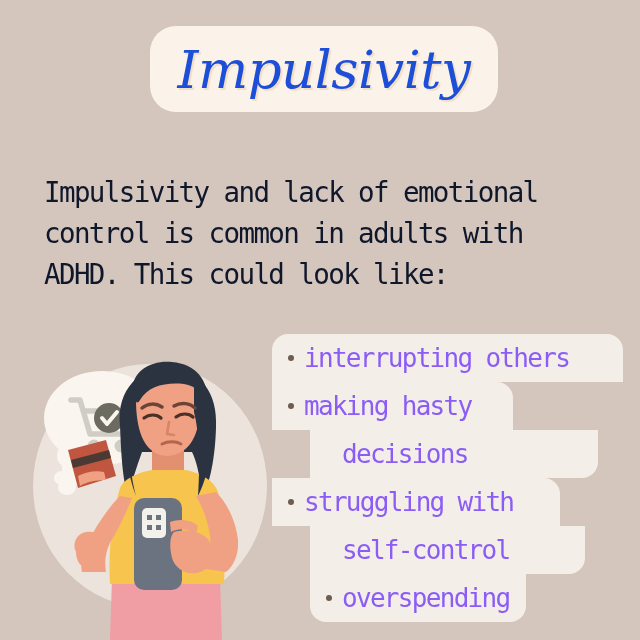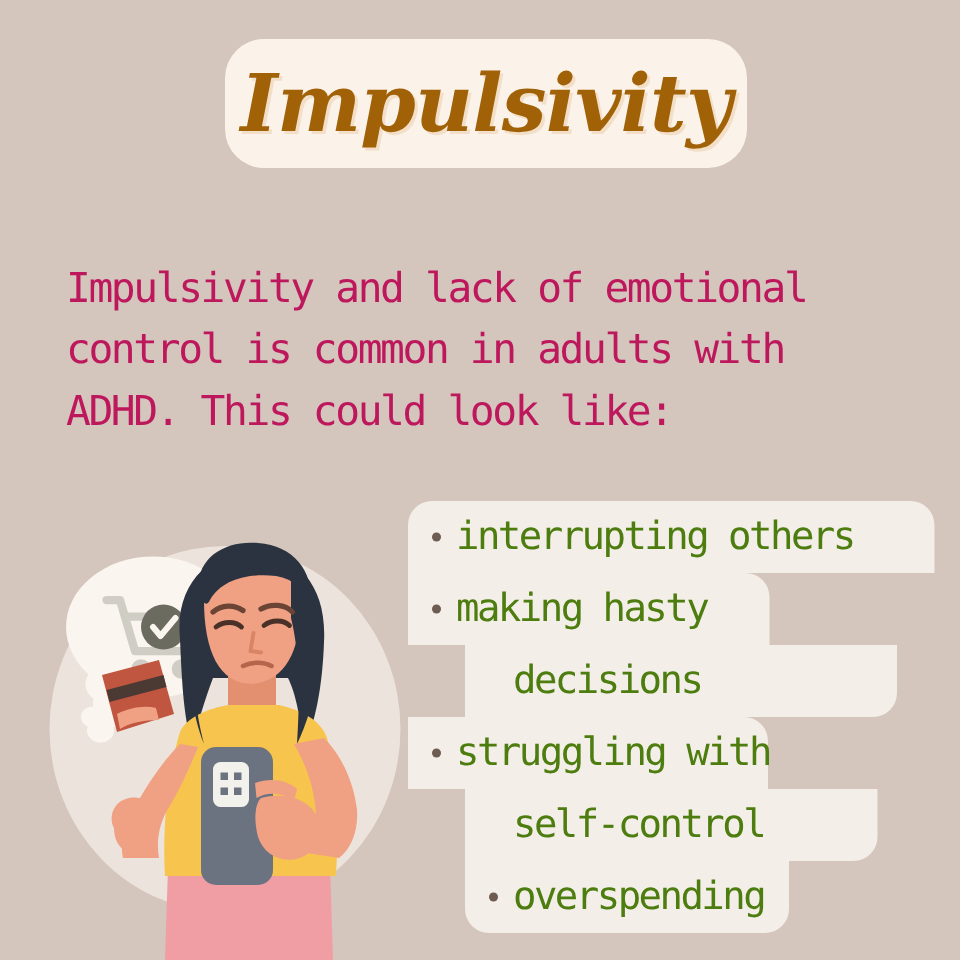--- a/index.html
+++ b/index.html
@@ -32,54 +32,54 @@
     height: 86px;
     background: #fbf3ea;
     border-radius: 26px;
     display: flex;
     align-items: center;
     justify-content: center;
   }
   .title-text {
     font-family: "DejaVu Serif", serif;
     font-style: italic;
-    font-weight: bold;
+    font-weight: normal;
     font-size: 53px;
     letter-spacing: -0.5px;
-    color: #a16207;
+    color: #1d4ed8;
     text-shadow: 2px 2px 0 #f3dfc8;
     white-space: nowrap;
   }
 
   
   .body-copy {
     position: absolute;
     left: 44px;
     top: 172px;
     width: 570px;
     font-family: "DejaVu Sans Mono", monospace;
     font-size: 27.5px;
     line-height: 41px;
-    color: #be185d;
+    color: #0f172a;
     letter-spacing: -1.6px;
     white-space: pre-line;
   }
 
   
   .bullet-list {
     position: absolute;
     left: 272px;
     top: 334px;
     display: flex;
     flex-direction: column;
     align-items: flex-start;
   }
   .bullet-line {
     background: #f3eee7;
-    color: #4d7c0f;
+    color: #8b5cf6;
     font-family: "DejaVu Sans Mono", monospace;
     font-size: 26px;
     letter-spacing: -1.7px;
     line-height: 48px;
     height: 48px;
     padding: 0 14px 0 16px;
     box-sizing: border-box;
     display: flex;
     align-items: center;
     white-space: nowrap;
@@ -130,21 +130,21 @@
       <span>interrupting others</span>
     </div>
     <div class="bullet-line r-tr" style="width:241px">
       <span class="dot"></span>
       <span>making hasty</span>
     </div>
     <div class="bullet-line r-br" style="width:288px">
       <span class="dot hidden"></span>
       <span>decisions</span>
     </div>
-    <div class="bullet-line r-tr" style="width:240px">
+    <div class="bullet-line r-tr" style="width:288px">
       <span class="dot"></span>
       <span>struggling with</span>
     </div>
     <div class="bullet-line r-br" style="width:275px">
       <span class="dot hidden"></span>
       <span>self-control</span>
     </div>
     <div class="bullet-line r-br r-bl" style="width:216px">
       <span class="dot"></span>
       <span>overspending</span>

